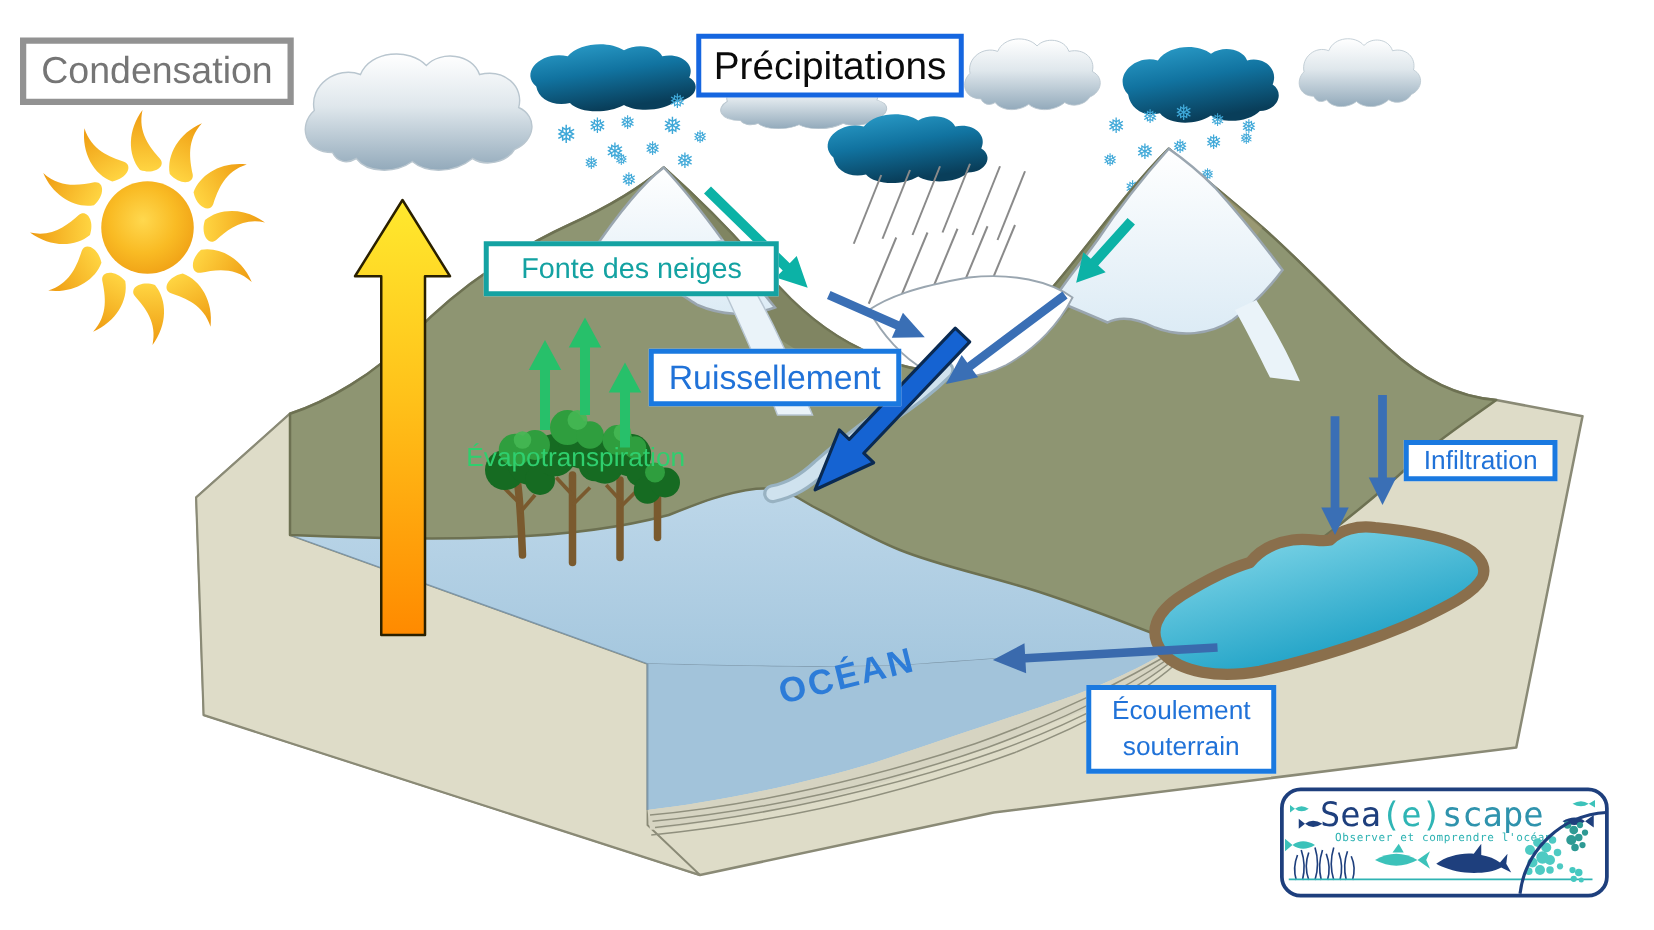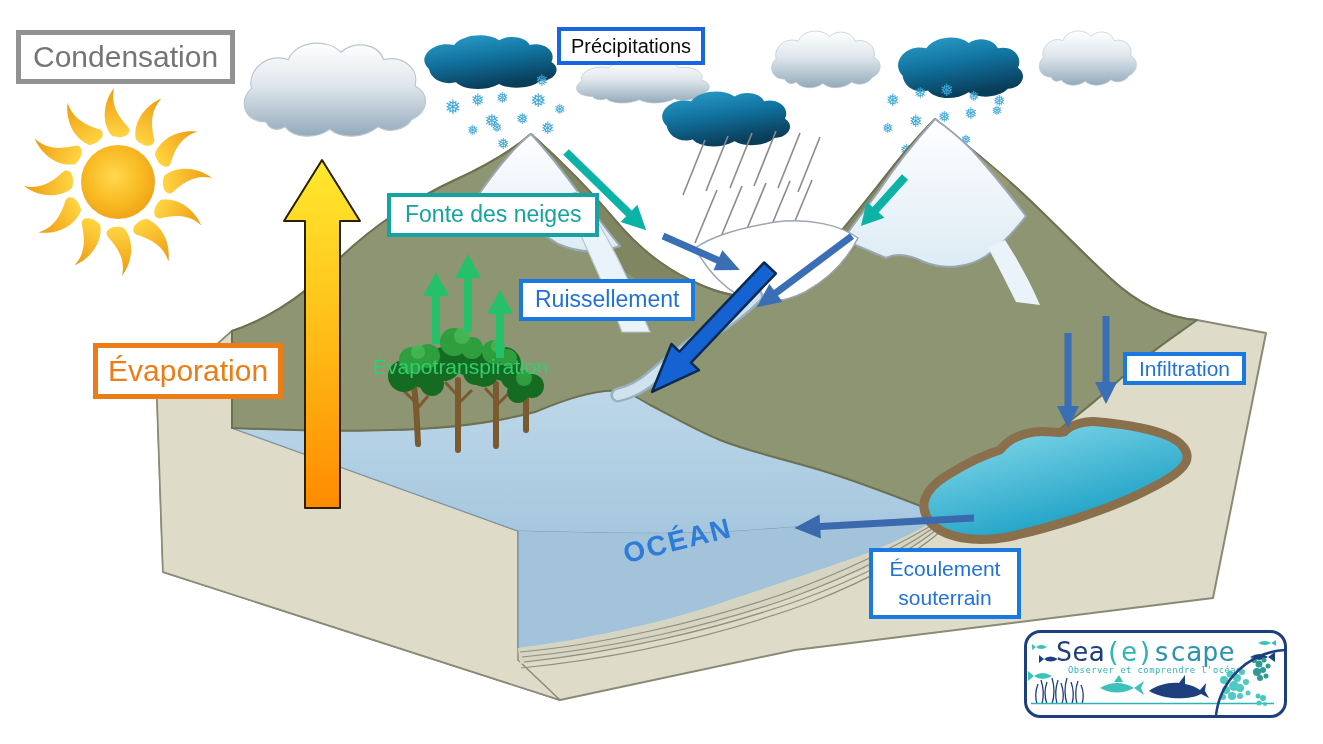--- a/index.html
+++ b/index.html
@@ -9,25 +9,25 @@
   }
   *{margin:0;padding:0;box-sizing:border-box;}
   body{background:#fff;font-family:"Liberation Sans",sans-serif;}
   #stage{position:relative;width:1323px;height:744px;background:#fff;overflow:hidden;}
   #art{position:absolute;left:0;top:0;}
   .lbl{position:absolute;background:#fff;display:flex;align-items:center;justify-content:center;
        white-space:nowrap;line-height:1.2;}
   .lbl-condensation{left:16px;top:30px;border:5px solid var(--label-gray-border);
        color:var(--label-gray-text);font-size:30px;padding:4px 12px;text-align:right;}
   .lbl-precipitations{left:557px;top:27px;border:4px solid #1566e0;color:#0a0a0a;
-       font-size:20px;padding:3px 10px;}
+       font-size:31px;padding:3px 10px;}
   .lbl-fonte{left:387px;top:193px;border:4px solid var(--label-teal);color:var(--label-teal);
-       font-size:23px;padding:4px 14px;}
+       font-size:23px;padding:4px 26px;}
   .lbl-ruissellement{left:519px;top:279px;border:4px solid var(--label-blue-border);
-       color:var(--label-blue-text);font-size:23px;padding:3px 12px;align-items:center;}
+       color:var(--label-blue-text);font-size:27px;padding:3px 12px;align-items:center;}
   .lbl-evaporation{left:93px;top:343px;border:5px solid var(--label-orange);
        color:var(--label-orange);font-size:30px;padding:5px 10px;}
   .lbl-evapotranspiration{left:373px;top:354px;background:transparent;
        color:var(--label-green);font-size:21px;}
   .lbl-infiltration{left:1123px;top:352px;border:4px solid var(--label-blue-border);
        color:var(--label-blue-text);font-size:21px;padding:0 12px;}
   .lbl-ecoulement{left:869px;top:548px;width:152px;border:4px solid var(--label-blue-border);
        color:var(--label-blue-text);font-size:21px;padding:2px 6px;flex-direction:column;
        line-height:1.4;text-align:center;}
   .lbl-ocean{left:622px;top:524px;background:transparent;color:var(--ocean-text);
@@ -375,23 +375,20 @@
 </div>
 <div class="lbl lbl-precipitations">
   <span>Précipitations</span>
 </div>
 <div class="lbl lbl-fonte">
   <span>Fonte des neiges</span>
 </div>
 <div class="lbl lbl-ruissellement">
   <span>Ruissellement</span>
 </div>
-<div class="lbl lbl-evaporation">
-  <span>Évaporation</span>
-</div>
 <div class="lbl lbl-evapotranspiration">
   <span>Évapotranspiration</span>
 </div>
 <div class="lbl lbl-infiltration">
   <span>Infiltration</span>
 </div>
 <div class="lbl lbl-ecoulement">
   <span>Écoulement</span>
   <span>souterrain</span>
 </div>

